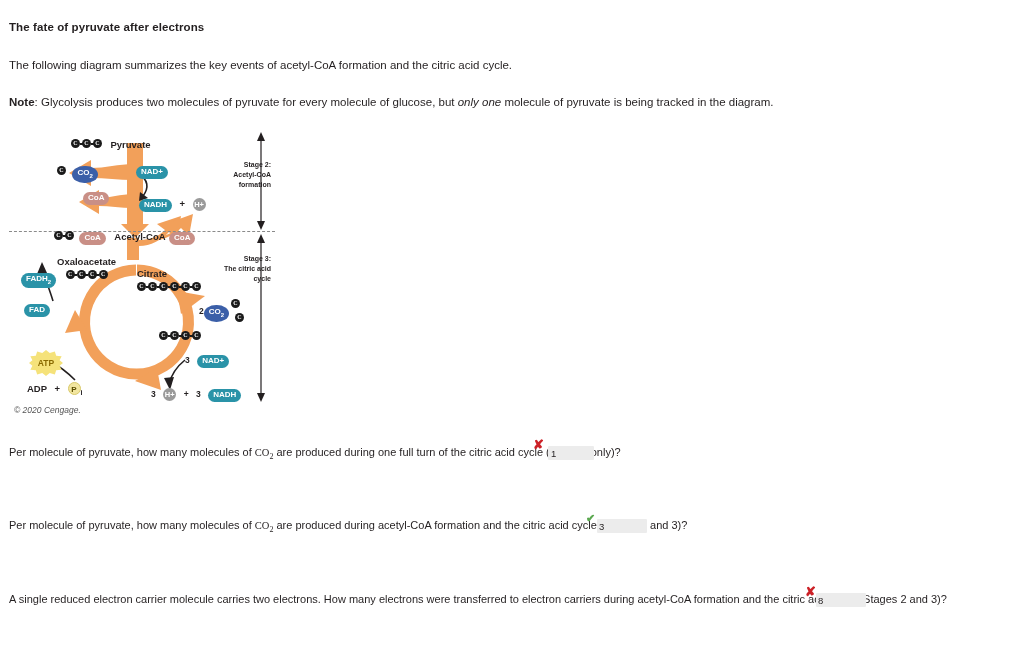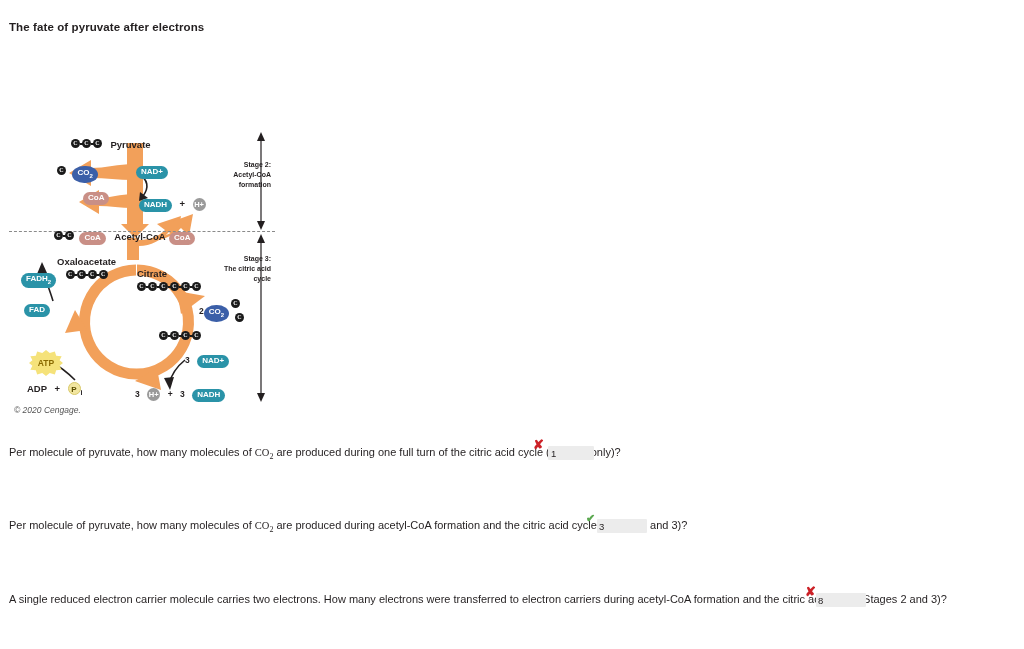--- a/index.html
+++ b/index.html
@@ -97,20 +97,22 @@
     position:absolute; height:14px; background:#ececec; border:none;
     border-radius:1px;
   }
 </style>
 </head>
 <body>
 
 <div class="page">
 
   <div class="intro title">The fate of pyruvate after electrons</div>
+  <div class="intro line2">The following diagram summarizes the key events of acetyl-CoA formation and the citric acid cycle.</div>
+  <div class="intro line3"><b>Note</b><span>: Glycolysis produces two molecules of pyruvate for every molecule of glucose, but </span><i>only one</i><span> molecule of pyruvate is being tracked in the diagram.</span></div>
 
   <div class="diagram">
 
     <svg class="dg" style="left:0;top:0;" width="280" height="290">
 
       <path d="M118,15 L118,96 L112,96 L126,110 L140,96 L134,96 L134,15 Z" fill="#f2a05a"></path>
 
       <path d="M124,36 C110,36 96,40 82,40 L82,32 L60,45 L82,58 L82,50
                C96,50 110,52 124,52 Z" fill="#f2a05a"></path>
 
@@ -217,21 +219,21 @@
 
     <div class="dg" style="left:150px; top:198px;">
       <span class="cchain"><span class="cdot">C</span><span class="bond"></span><span class="cdot">C</span><span class="bond"></span><span class="cdot">C</span><span class="bond"></span><span class="cdot">C</span></span>
     </div>
 
     <div class="dg" style="left:176px; top:221px;">
       <span class="clabel sm">3</span>
       <span class="pill teal" style="margin-left:3px;">NAD+</span>
     </div>
 
-    <div class="dg" style="left:126px; top:255px;">
+    <div class="dg" style="left:142px; top:255px;">
       <span class="clabel sm">3</span>
       <span class="pill gray" style="margin-left:3px;">H+</span>
       <span class="clabel sm" style="margin:0 3px;">+</span>
       <span class="clabel sm">3</span>
       <span class="pill teal" style="margin-left:3px;">NADH</span>
     </div>
 
     <div class="dg" style="left:20px; top:222px;">
       <div class="atp">
           <span>ATP</span>

